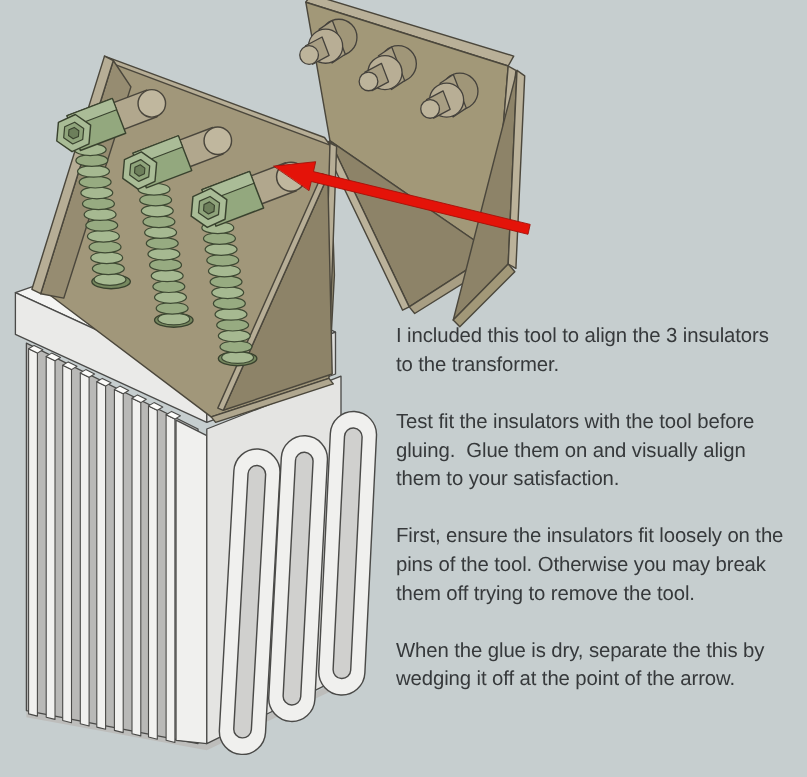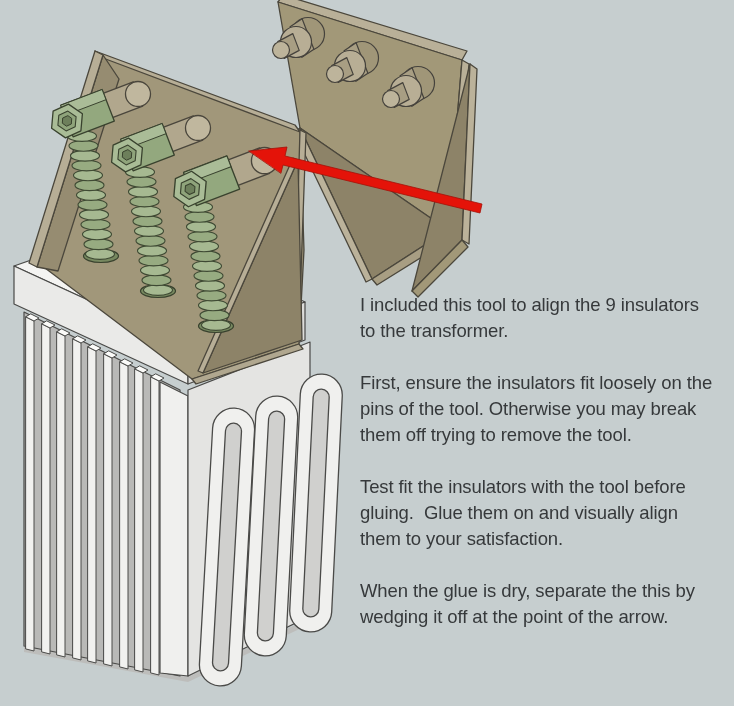--- a/index.html
+++ b/index.html
@@ -166,19 +166,19 @@
     <g>
       <use href="#ins-column" transform="translate(198,207)"></use>
       <use href="#ins-head" transform="translate(190,189) scale(1.05)"></use>
     </g>
   </g>
 
   <polygon points="249,151 287,147 285,156 482,204 480,213 283,165 281,173" fill="#e41309" stroke="#a31008" stroke-width="0.8" aria-label="red arrow marking wedge-off point on the tool"></polygon>
 </svg>
 
 <div class="text-col">
-  <p>I included this tool to align the 9 insulators to the transformer.</p>
+  <p>I included this tool to align the 3 insulators to the transformer.</p>
+  <p>Test fit the insulators with the tool before gluing.  Glue them on and visually align them to your satisfaction.</p>
   <p>First, ensure the insulators fit loosely on the pins of the tool. Otherwise you may break them off trying to remove the tool.</p>
-  <p>Test fit the insulators with the tool before gluing.  Glue them on and visually align them to your satisfaction.</p>
   <p>When the glue is dry, separate the this by wedging it off at the point of the arrow.</p>
 </div>
 
 </div>
 
 </body></html>

